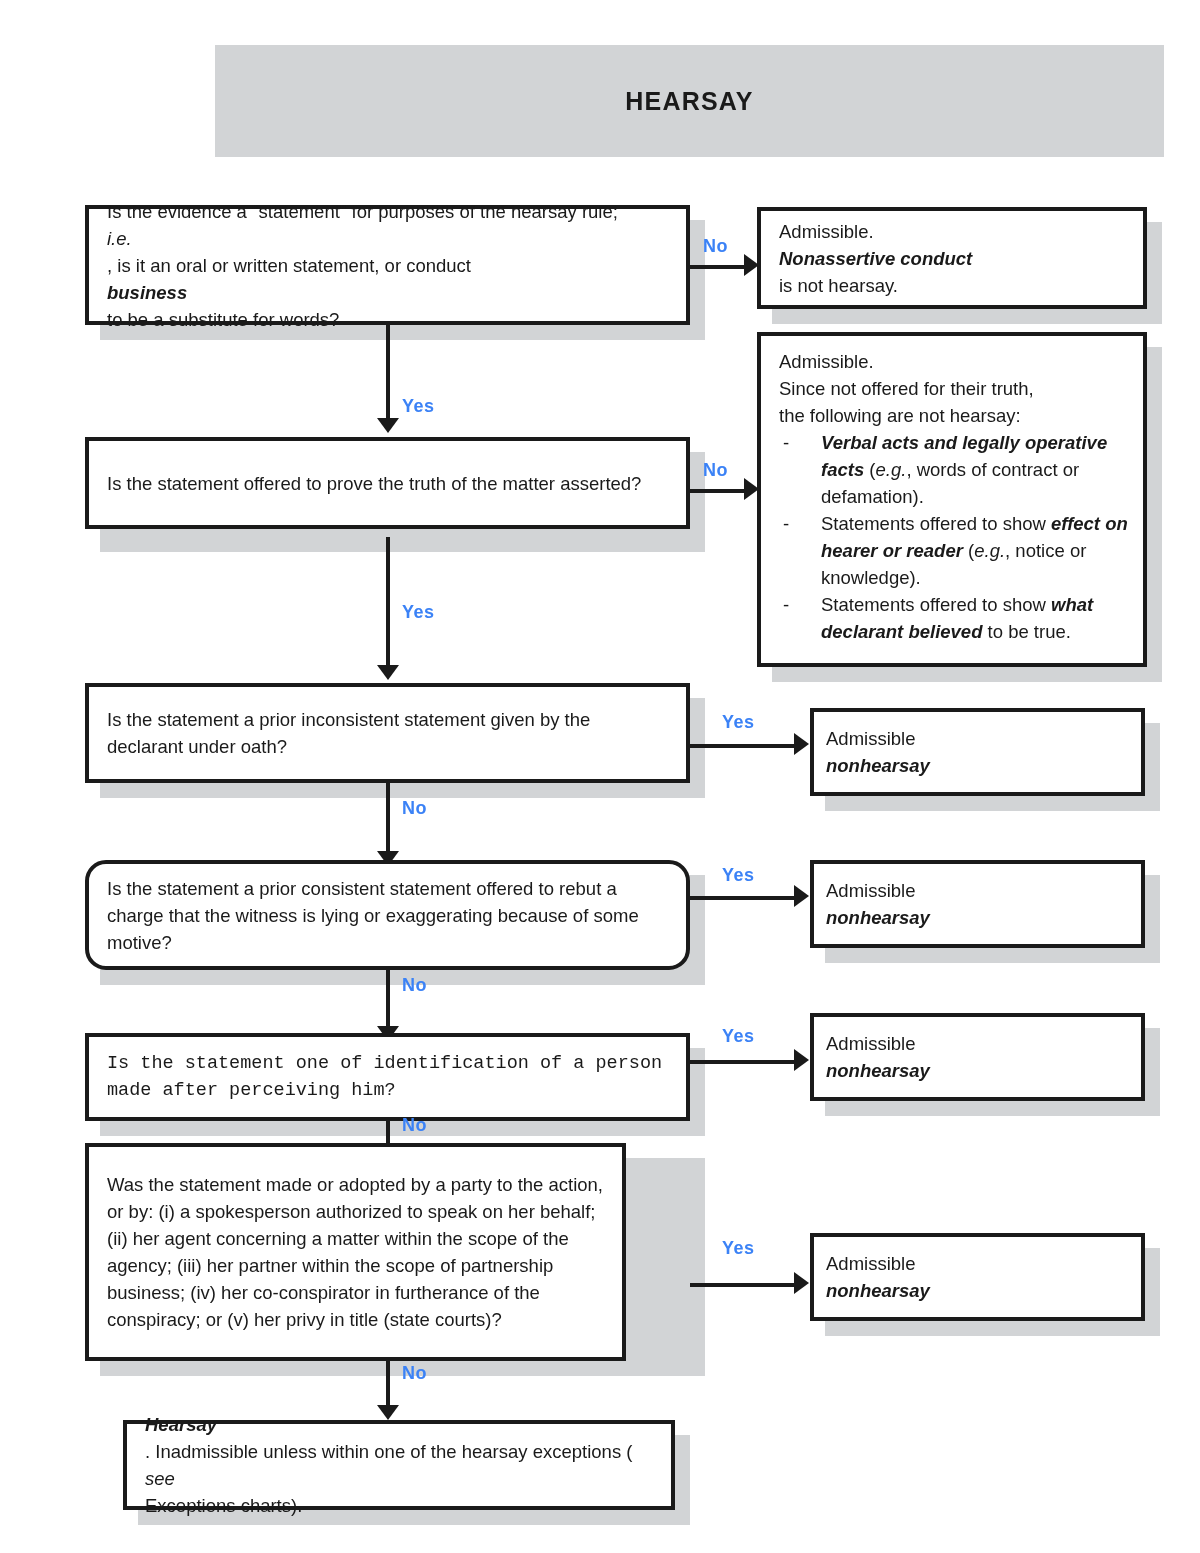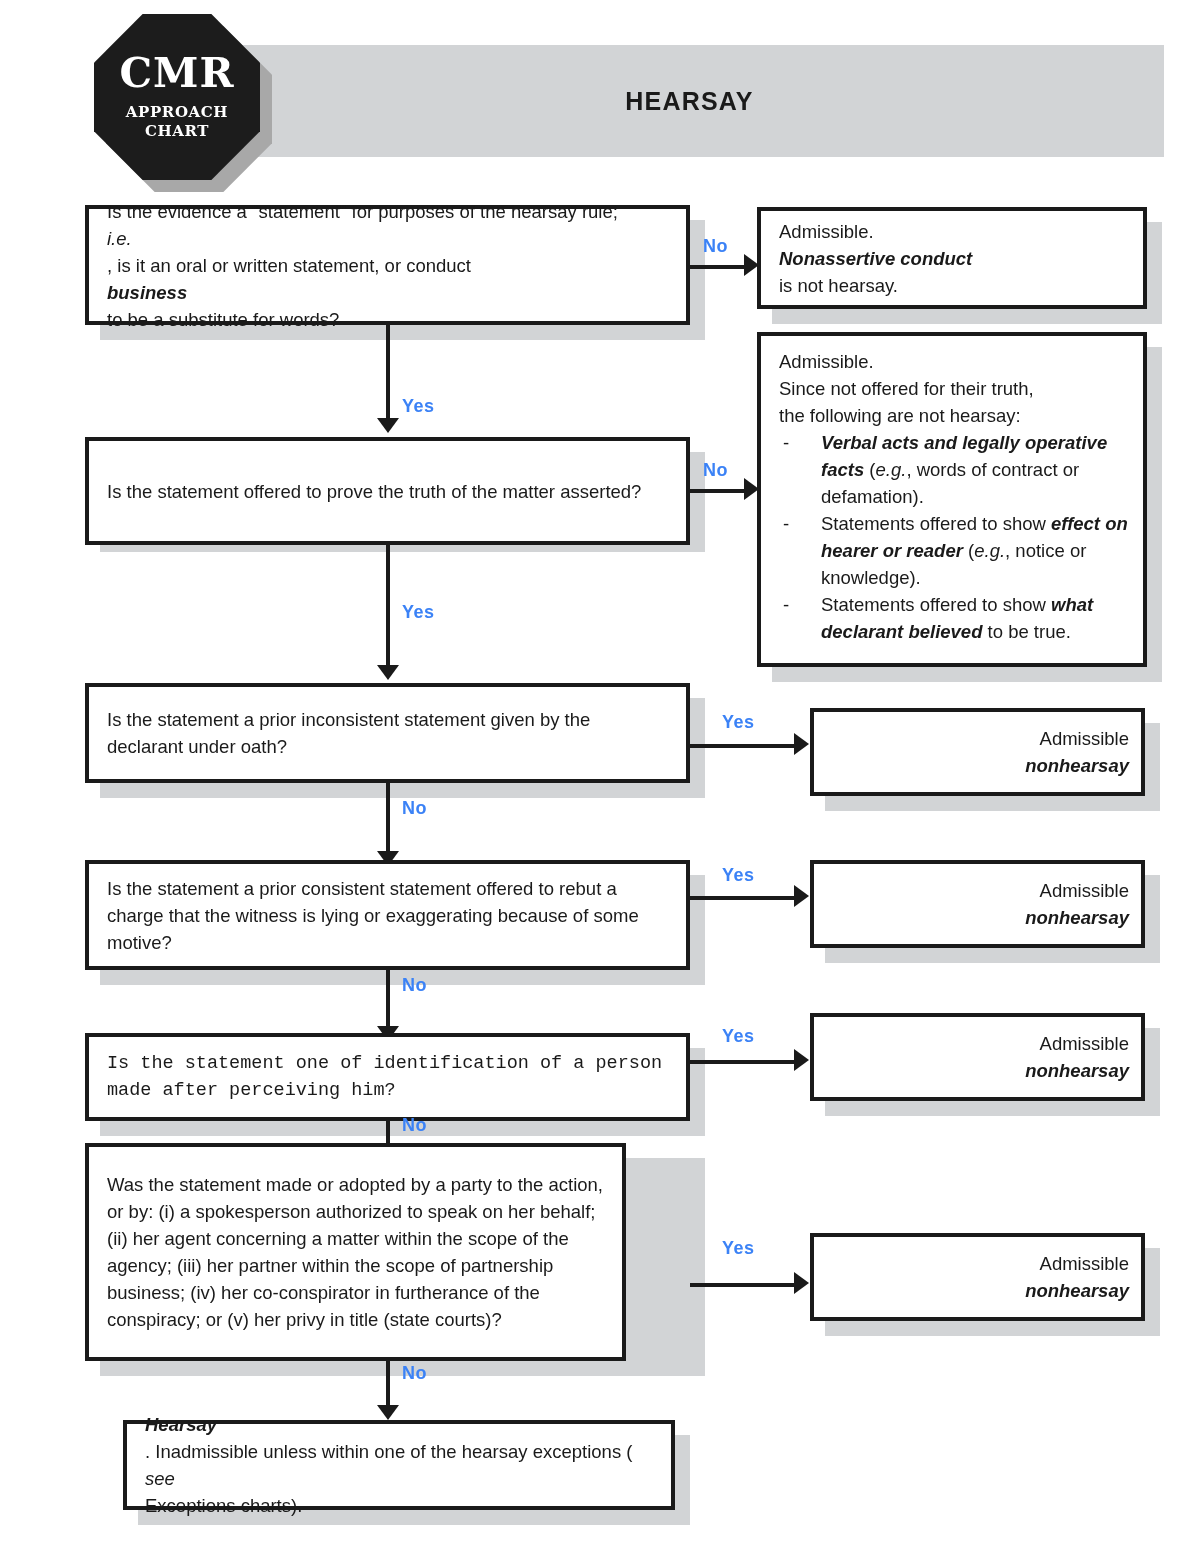--- a/index.html
+++ b/index.html
@@ -106,21 +106,21 @@
   .node-inner {
     padding: 10px 18px;
     font-size: 18.5px;
     line-height: 1.46;
   }
   .node-inner.centered {
     text-align: center;
     height: 100%;
     display: flex;
     flex-direction: column;
-    align-items: flex-end;
+    align-items: flex-start;
     justify-content: center;
     padding: 6px 12px;
     box-sizing: border-box;
   }
   .node-inner.vcenter {
     height: 100%;
     display: flex;
     flex-direction: column;
     justify-content: center;
     box-sizing: border-box;
@@ -192,28 +192,20 @@
   }
 </style>
 </head>
 <body>
 
 <div id="page">
 
   <div class="header-banner"></div>
   <div class="header-title">HEARSAY</div>
 
-  <div class="logo-wrap">
-    <div class="logo-shadow"></div>
-    <div class="logo-oct">
-      <div class="logo-main">CMR</div>
-      <div class="logo-sub1">APPROACH</div>
-      <div class="logo-sub2">CHART</div>
-    </div>
-  </div>
 
   <div class="node-shadow" style="left:100px; top:220px; width:605px; height:120px;"></div>
   <div class="node" style="left:85px; top:205px; width:605px; height:120px;">
     <div class="node-inner vcenter">
         <span>Is the evidence a "statement" for purposes of the hearsay rule; </span>
         <em class="it">i.e.</em>
         <span>, is it an oral or written statement, or conduct </span>
         <em class="bi">business</em>
         <span> to be a substitute for words?</span>
       </div>
@@ -230,21 +222,21 @@
         <em class="bi">Nonassertive conduct</em>
         <span> is not hearsay.</span>
       </div>
   </div>
 
   <div class="vline" style="left:386px; top:325px; height:95px;"></div>
   <div class="arrow-down" style="left:377px; top:418px;"></div>
   <div class="edge-label" style="left:402px; top:396px;">Yes</div>
 
   <div class="node-shadow" style="left:100px; top:452px; width:605px; height:100px;"></div>
-  <div class="node" style="left:85px; top:437px; width:605px; height:108px;">
+  <div class="node" style="left:85px; top:437px; width:605px; height:92px;">
     <div class="node-inner vcenter">
         <span>Is the statement offered to prove the truth of the matter asserted?</span>
       </div>
   </div>
 
   <div class="hline" style="left:690px; top:489px; width:62px;"></div>
   <div class="arrow-right" style="left:744px; top:478px;"></div>
   <div class="edge-label" style="left:703px; top:460px;">No</div>
 
   <div class="node-shadow" style="left:772px; top:347px; width:390px; height:335px;"></div>
@@ -284,21 +276,21 @@
       <div>Admissible</div>
       <div style="font-style:italic; font-weight:bold;">nonhearsay</div>
     </div>
   </div>
 
   <div class="vline" style="left:386px; top:783px; height:70px;"></div>
   <div class="arrow-down" style="left:377px; top:851px;"></div>
   <div class="edge-label" style="left:402px; top:798px;">No</div>
 
   <div class="node-shadow" style="left:100px; top:875px; width:605px; height:110px;"></div>
-  <div class="node" style="left:85px; top:860px; width:605px; height:110px;">
+  <div class="node" style="left:85px; top:860px; width:605px; height:110px;border-radius:21px;">
     <div class="node-inner vcenter">
         <span>Is the statement a prior consistent statement offered to rebut a charge that the witness is lying or exaggerating because of some motive?</span>
       </div>
   </div>
 
   <div class="hline" style="left:690px; top:896px; width:112px;"></div>
   <div class="arrow-right" style="left:794px; top:885px;"></div>
   <div class="edge-label" style="left:722px; top:865px;">Yes</div>
 
   <div class="node-shadow" style="left:825px; top:875px; width:335px; height:88px;"></div>

